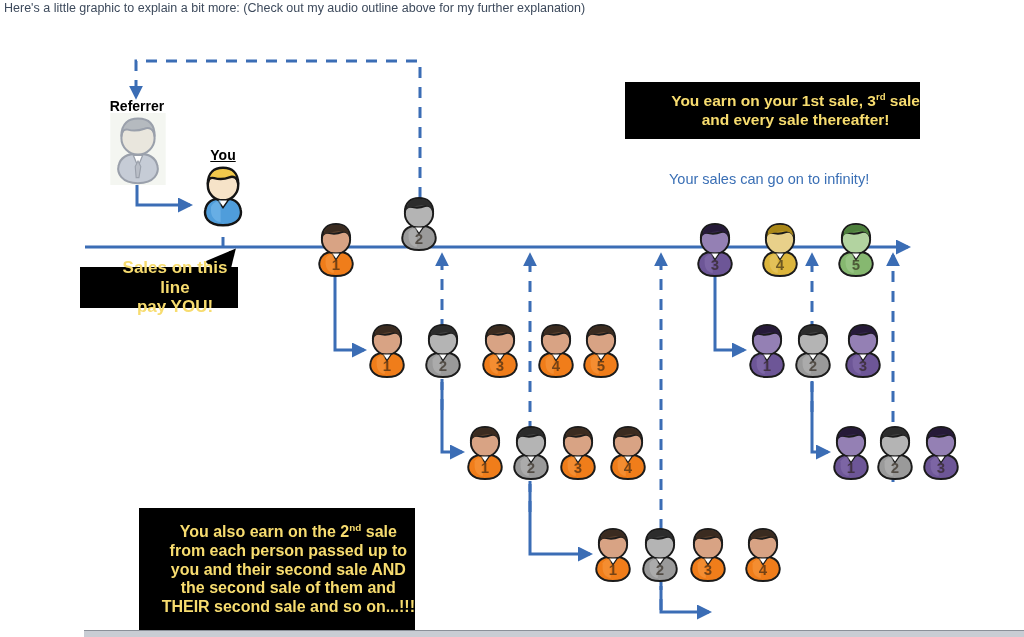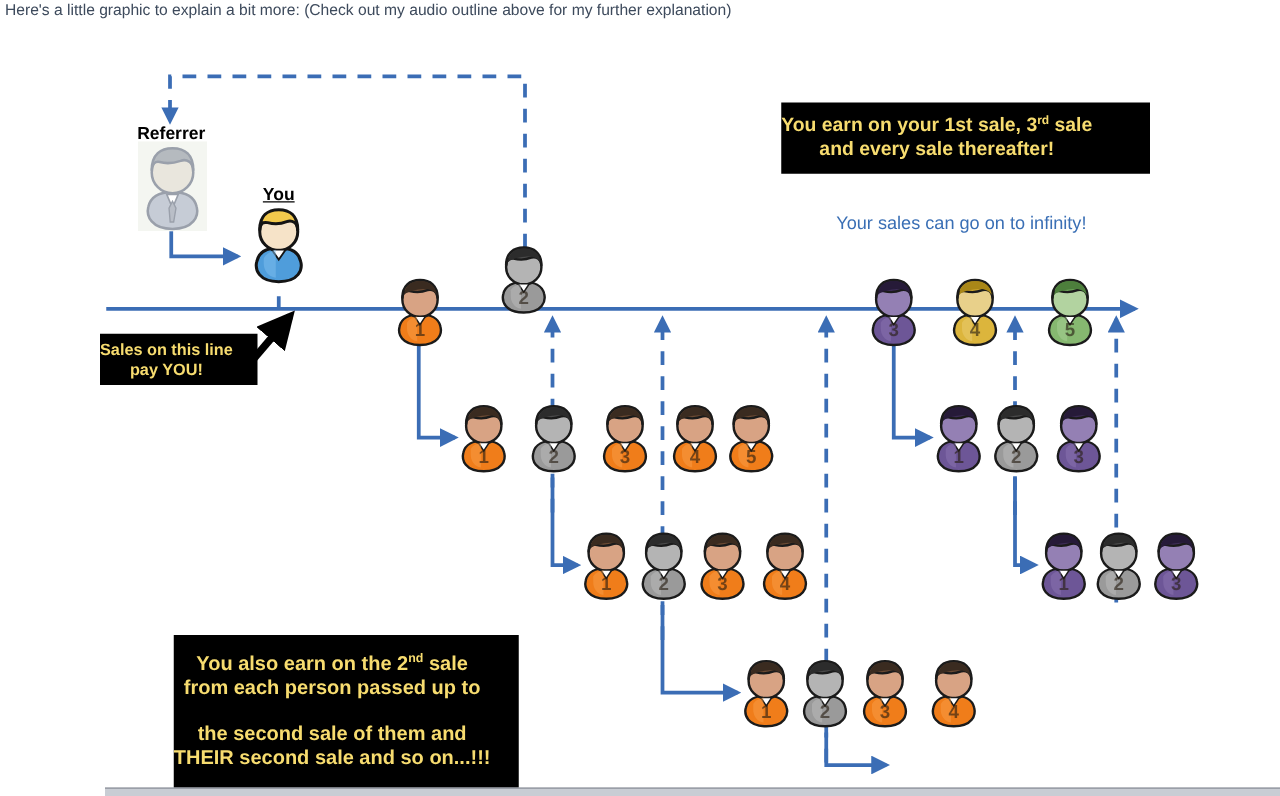--- a/index.html
+++ b/index.html
@@ -26,21 +26,21 @@
     white-space:nowrap;
   }
 
   .black-box{
     position:absolute;
     background:#000000;
     color:#f7dc6f;
     font-weight:bold;
     text-align:center;
     font-family:"Liberation Sans", sans-serif;
-    display:flex;align-items:center;justify-content:flex-start;
+    display:flex;align-items:center;justify-content:flex-end;
     line-height:1.17;
   }
 
   .blue-note{
     position:absolute;
     color:#3a6fb5;
     font-weight:normal;
     font-family:"Liberation Sans", sans-serif;
     white-space:nowrap;
   }
@@ -127,32 +127,32 @@
 
   <div class="black-box" style="left:625px;top:82px;width:295px;height:57px;font-size:15.5px;">
     <div>
       <span>You earn on your 1st sale, 3</span><sup>rd</sup><span> sale</span><br>
       <span>and every sale thereafter!</span>
     </div>
   </div>
 
   <div class="blue-note" style="left:669px;top:171px;font-size:14.5px;">Your sales can go on to infinity!</div>
 
-  <div class="black-box" style="left:80px;top:267px;width:126px;height:41px;font-size:13px;">
+  <div class="black-box" style="left:80px;top:267px;width:126px;height:41px;font-size:17px;padding-left:32px;">
     <div>
       <span>Sales on this line</span><br>
       <span>pay YOU!</span>
     </div>
   </div>
 
   <div class="black-box" style="left:139px;top:508px;width:276px;height:124px;font-size:16px;">
     <div>
       <span>You also earn on the 2</span><sup>nd</sup><span> sale</span><br>
       <span>from each person passed up to</span><br>
-      <br>
+      <span>you and their second sale AND</span><br>
       <span>the second sale of them and</span><br>
       <span>THEIR second sale and so on...!!!</span>
     </div>
   </div>
 
 
   <div id="figures">
       <div class="person" style="left: 110px; top: 113px; width: 56px; height: 72px;">
         <svg width="56" height="72" viewBox="0 0 60 78">
     <rect x="0" y="0" width="60" height="78" fill="#f4f6f1"></rect>

